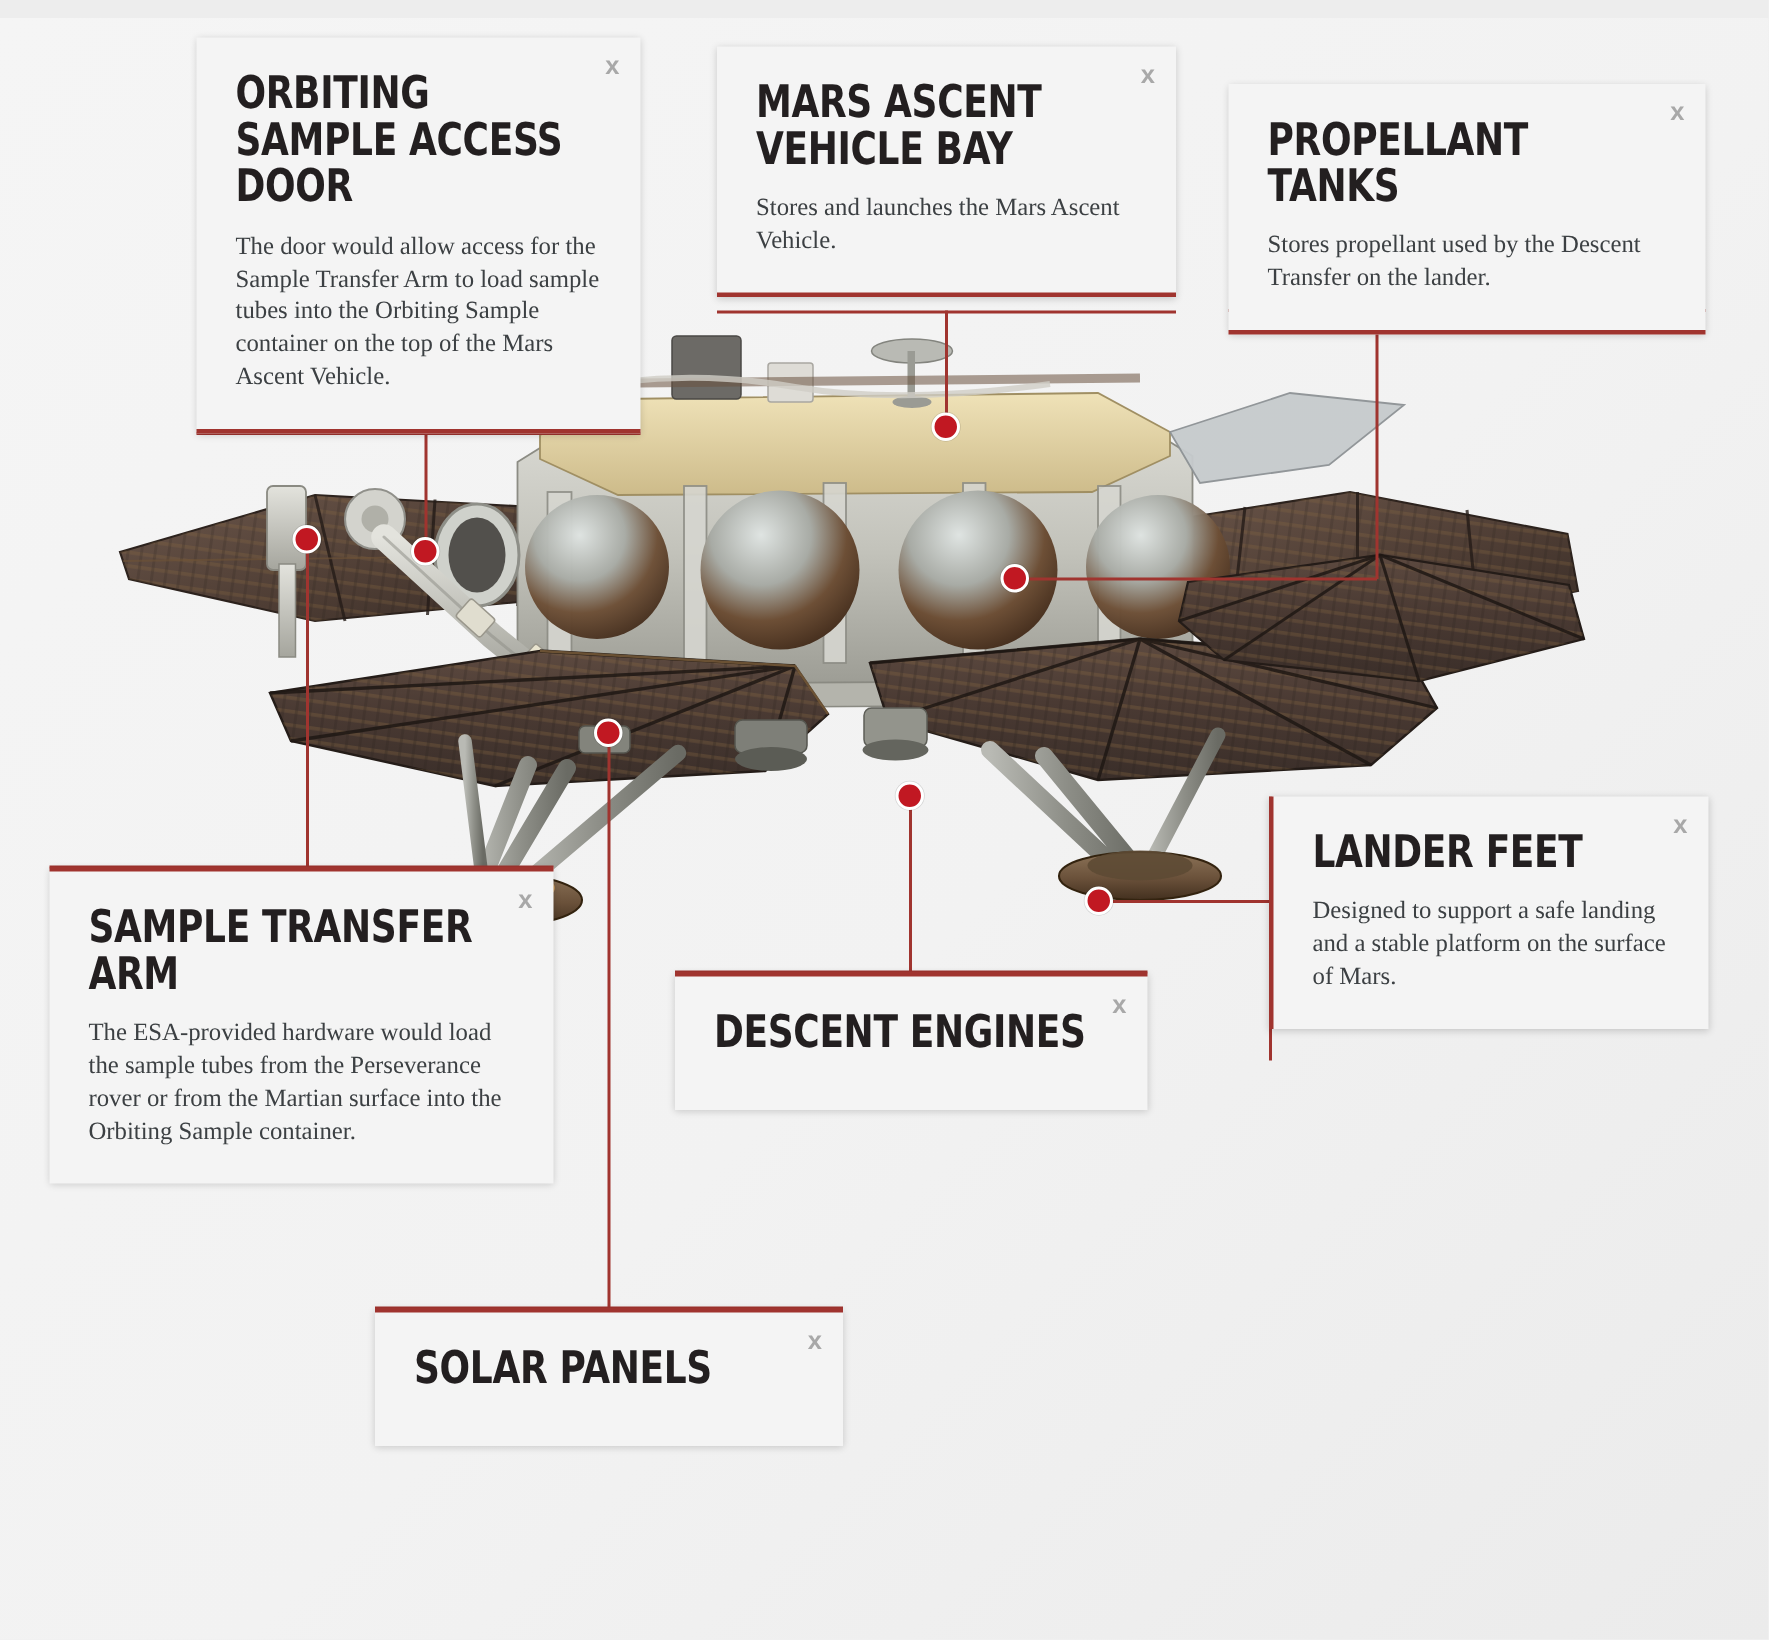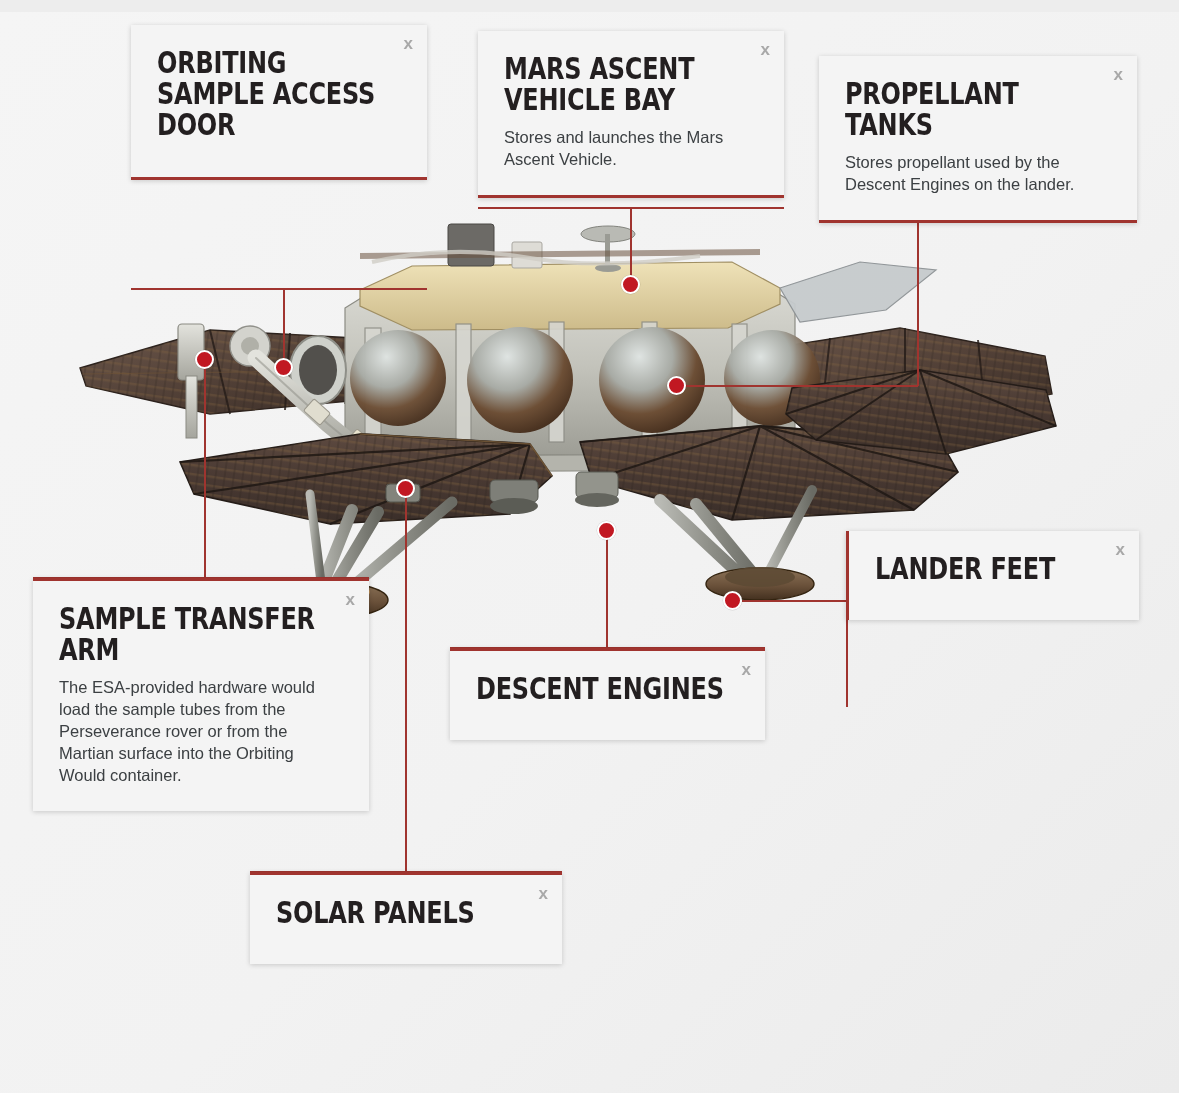--- a/index.html
+++ b/index.html
@@ -87,21 +87,21 @@
     letter-spacing: -0.3px;
     color: #231f20;
     text-transform: uppercase;
     transform: scaleX(0.80);
     transform-origin: left top;
     width: 125%;
     margin-bottom: 12px;
   }
 
   .card-body {
-    font-family: Liberation Sans, sans-serif;
+    font-family: Liberation Serif, serif;
     font-size: 16.5px;
     line-height: 1.33;
     color: #3c4043;
   }
 
   .card-close {
     position: absolute;
     top: 10px;
     right: 14px;
     font-family: "Liberation Sans", sans-serif;
@@ -330,48 +330,50 @@
   <div class="hotspot" style="left:274px; top:358px;"></div>
   <div class="hotspot" style="left:621px; top:275px;"></div>
   <div class="hotspot" style="left:667px; top:376px;"></div>
   <div class="hotspot" style="left:396px; top:479px;"></div>
   <div class="hotspot" style="left:597px; top:521px;"></div>
   <div class="hotspot" style="left:723px; top:591px;"></div>
 
   <div class="card bar-bottom" id="card-osad">
     <div class="card-close">x</div>
     <div class="card-title">ORBITING SAMPLE ACCESS DOOR</div>
+    <div class="card-body">The door would allow access for the Sample Transfer Arm to load sample tubes into the Orbiting Sample container on the top of the Mars Ascent Vehicle.</div>
   </div>
 
   <div class="card bar-bottom" id="card-mavb">
     <div class="card-close">x</div>
     <div class="card-title">MARS ASCENT VEHICLE BAY</div>
     <div class="card-body">Stores and launches the Mars Ascent Vehicle.</div>
   </div>
 
   <div class="card bar-bottom" id="card-ptank">
     <div class="card-close">x</div>
     <div class="card-title">PROPELLANT TANKS</div>
-    <div class="card-body">Stores propellant used by the Descent Engines on the lander.</div>
+    <div class="card-body">Stores propellant used by the Descent Transfer on the lander.</div>
   </div>
 
   <div class="card bar-top" id="card-sta">
     <div class="card-close">x</div>
     <div class="card-title">SAMPLE TRANSFER ARM</div>
-    <div class="card-body">The ESA-provided hardware would load the sample tubes from the Perseverance rover or from the Martian surface into the Orbiting Would container.</div>
+    <div class="card-body">The ESA-provided hardware would load the sample tubes from the Perseverance rover or from the Martian surface into the Orbiting Sample container.</div>
   </div>
 
   <div class="card bar-top" id="card-desc">
     <div class="card-close">x</div>
     <div class="card-title">DESCENT ENGINES</div>
   </div>
 
   <div class="card bar-left" id="card-feet">
     <div class="card-close">x</div>
     <div class="card-title">LANDER FEET</div>
+    <div class="card-body">Designed to support a safe landing and a stable platform on the surface of Mars.</div>
   </div>
 
   <div class="card bar-top" id="card-solar">
     <div class="card-close">x</div>
     <div class="card-title">SOLAR PANELS</div>
   </div>
 
 </div>
 
 </body></html>

